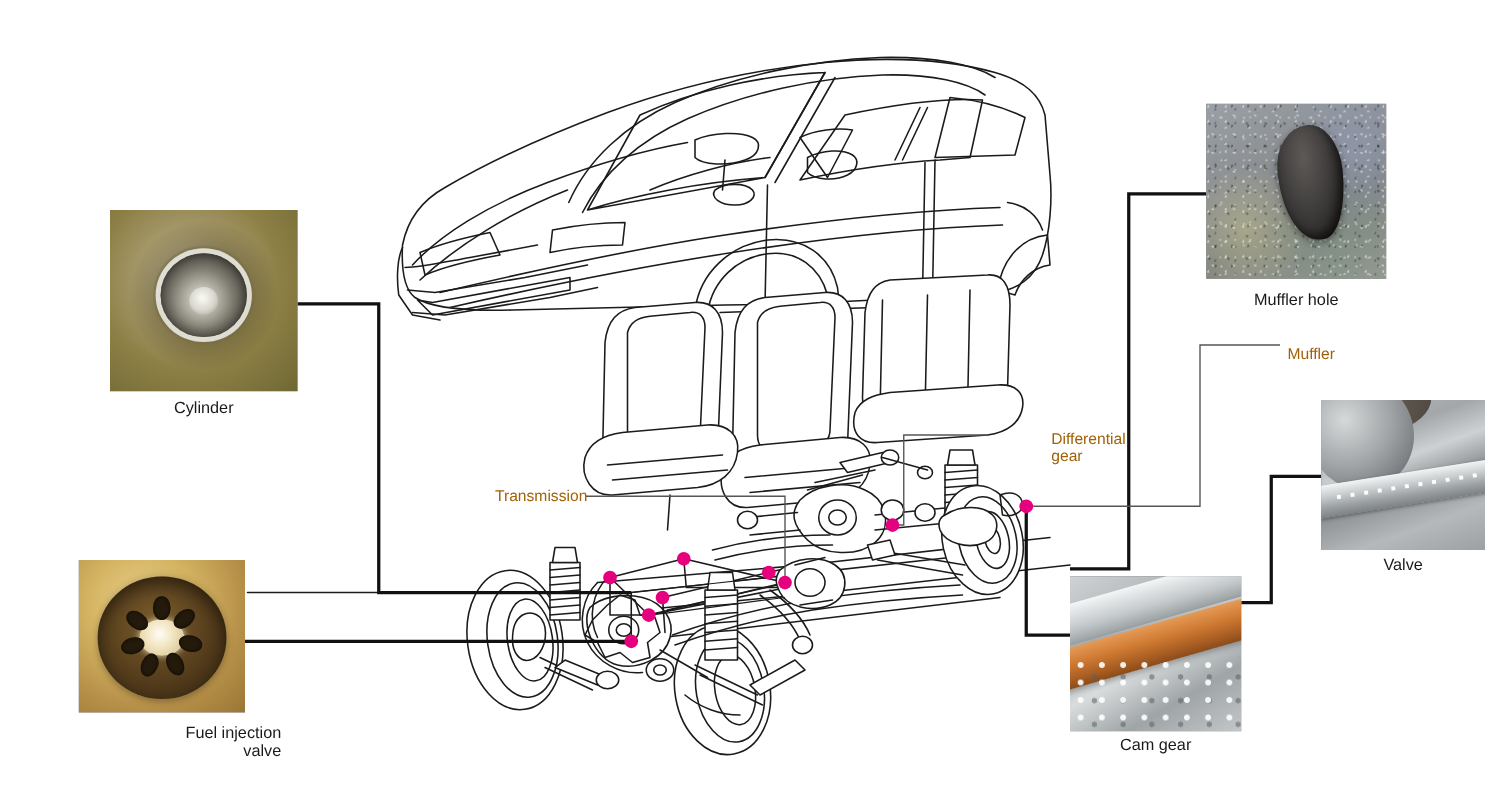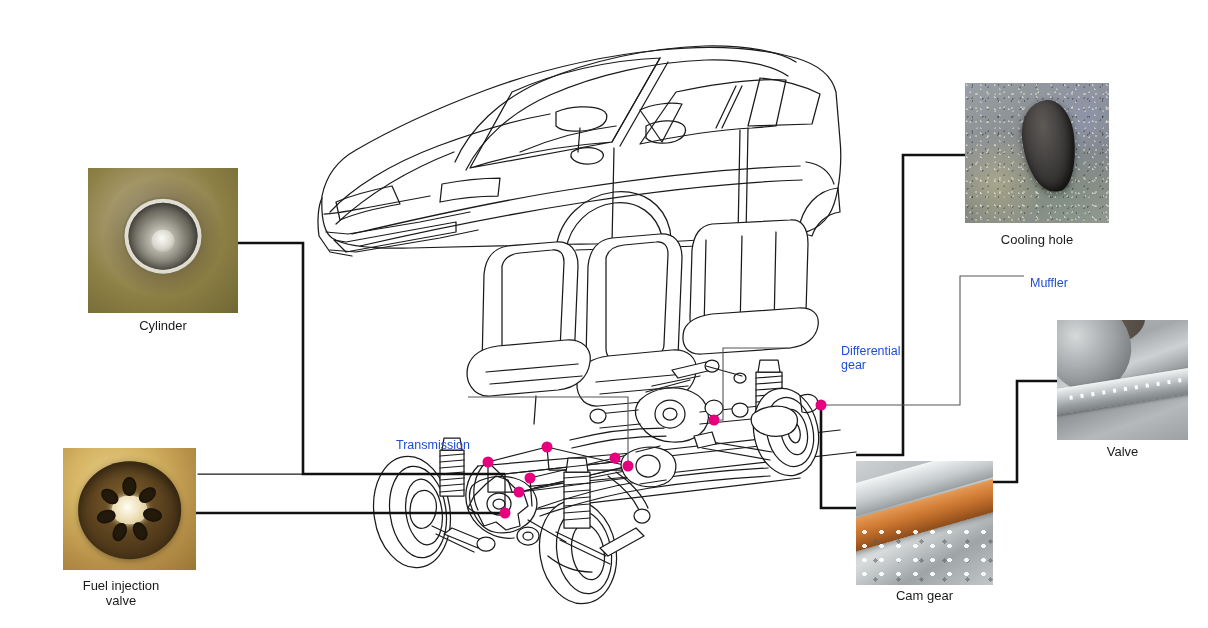--- a/index.html
+++ b/index.html
@@ -134,21 +134,21 @@
       radial-gradient(circle, rgba(255,255,255,.9) 0 2.2px, transparent 2.4px),
       radial-gradient(circle, rgba(90,95,98,.55) 0 2px, transparent 2.2px);
     background-size:17px 14px,23px 19px;
     background-position:0 0,8px 7px;
   }
   
   .dot{position:absolute;width:11px;height:11px;border-radius:50%;background:#e6007e;transform:translate(-50%,-50%);}
   svg{position:absolute;left:0;top:0;overflow:visible;}
   .thick{fill:none;stroke:#111;stroke-width:2.6;}
   .thin{fill:none;stroke:#555;stroke-width:1.1;}
-  .lbl{position:absolute;font-size:12.5px;line-height:14px;color:#1d4ed8;white-space:pre-line;}
+  .lbl{position:absolute;font-size:12.5px;line-height:14px;color:#a16207;white-space:pre-line;}
   .art{fill:none;stroke:#1b1b1b;stroke-width:1.25;stroke-linejoin:round;stroke-linecap:round;}
   .art-f{fill:#ffffff;stroke:#1b1b1b;stroke-width:1.25;stroke-linejoin:round;}
   .art-t{fill:none;stroke:#1b1b1b;stroke-width:1;}
 </style>
 </head>
 <body>
 
 <div id="stage">
 
   <svg class="layer" viewBox="0 0 1208 628" width="1208" height="628">
@@ -397,47 +397,47 @@
         <i style="transform:translate(-50%,-50%) rotate(0deg)   translateY(-24px);"></i>
         <i style="transform:translate(-50%,-50%) rotate(51deg)  translateY(-24px);"></i>
         <i style="transform:translate(-50%,-50%) rotate(102deg) translateY(-24px);"></i>
         <i style="transform:translate(-50%,-50%) rotate(153deg) translateY(-24px);"></i>
         <i style="transform:translate(-50%,-50%) rotate(204deg) translateY(-24px);"></i>
         <i style="transform:translate(-50%,-50%) rotate(255deg) translateY(-24px);"></i>
         <i style="transform:translate(-50%,-50%) rotate(306deg) translateY(-24px);"></i>
       </div>
     </div>
   </div>
-  <div class="cap" style="left:36px;top:578px;width:170px;">Fuel injection
+  <div class="cap" style="left:55px;top:578px;width:170px;text-align:right;">Fuel injection
 valve</div>
 
   <div class="photo p-cool" style="left:965px;top:83px;width:144px;height:140px;">
     <div class="inner">
       <div class="coolhole"></div>
     </div>
   </div>
-  <div class="cap" style="left:955px;top:232px;width:164px;">Cooling hole</div>
+  <div class="cap" style="left:955px;top:232px;width:164px;">Muffler hole</div>
 
   <div class="photo p-valve" style="left:1057px;top:320px;width:131px;height:120px;">
     <div class="inner">
       <div class="vbrow"></div>
       <div class="vhead"></div>
       <div class="vstem"></div>
       <div class="vspark"></div>
     </div>
   </div>
   <div class="cap" style="left:1057px;top:444px;width:131px;">Valve</div>
 
   <div class="photo p-cam" style="left:856px;top:461px;width:137px;height:124px;">
     <div class="inner">
       <div class="bar"></div>
       <div class="band"></div>
       <div class="spk"></div>
     </div>
   </div>
   <div class="cap" style="left:856px;top:588px;width:137px;">Cam gear</div>
 
-  <div class="lbl" style="left:396px;top:390px;margin-top:48px;">Transmission</div>
+  <div class="lbl" style="left:396px;top:390px;">Transmission</div>
   <div class="lbl" style="left:841px;top:344px;">Differential
 gear</div>
   <div class="lbl" style="left:1030px;top:276px;">Muffler</div>
 
 </div>
 
 </body></html>

